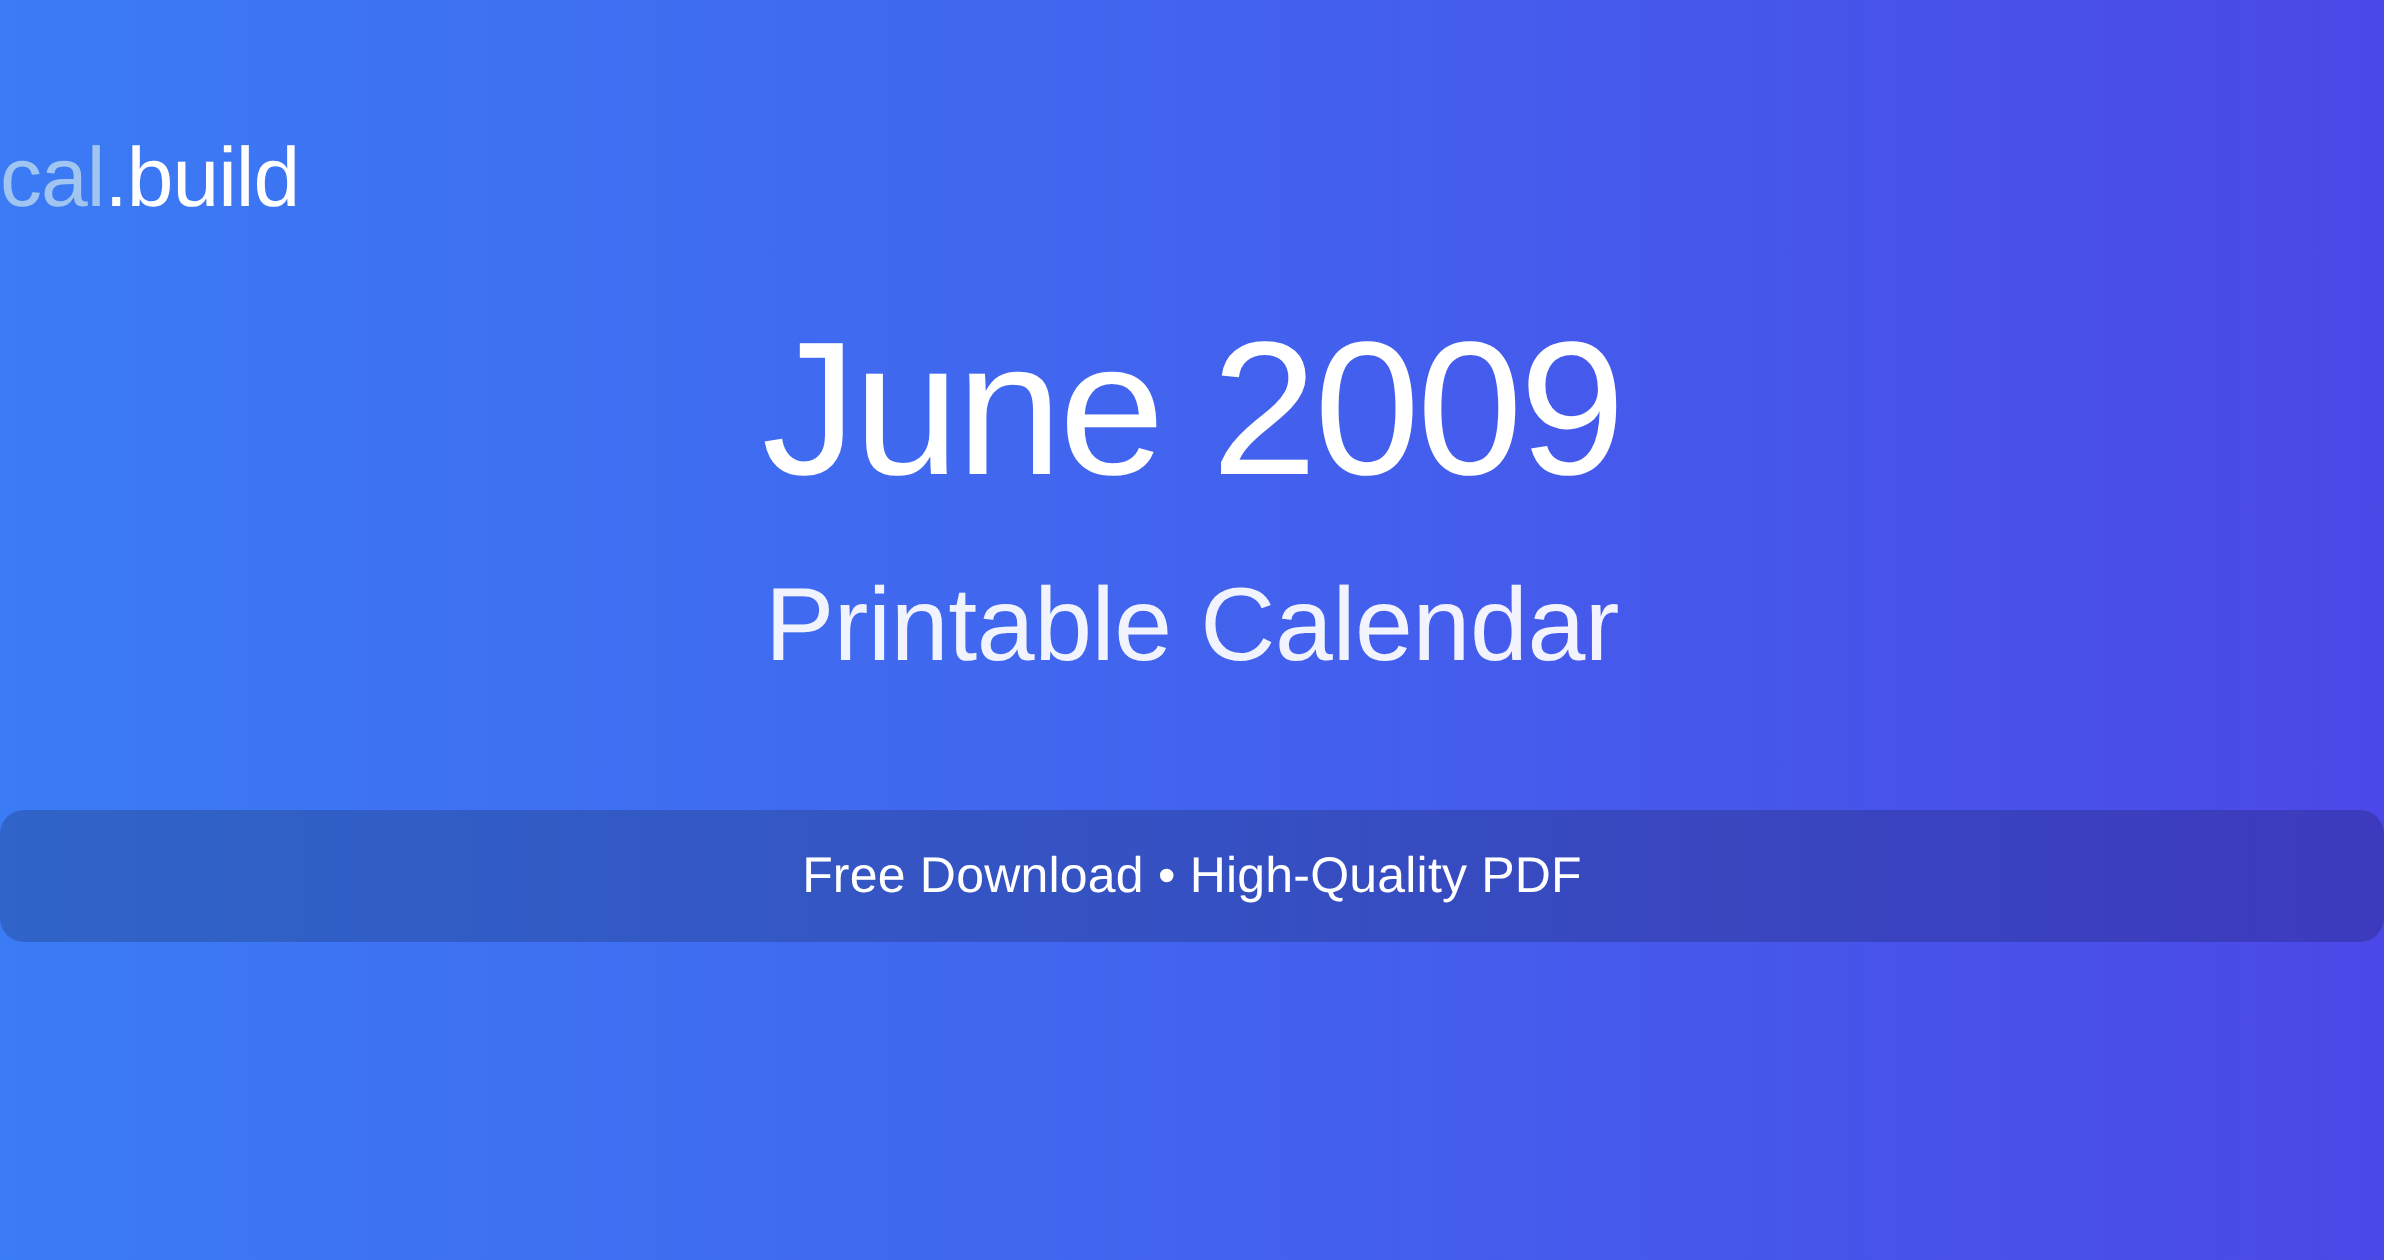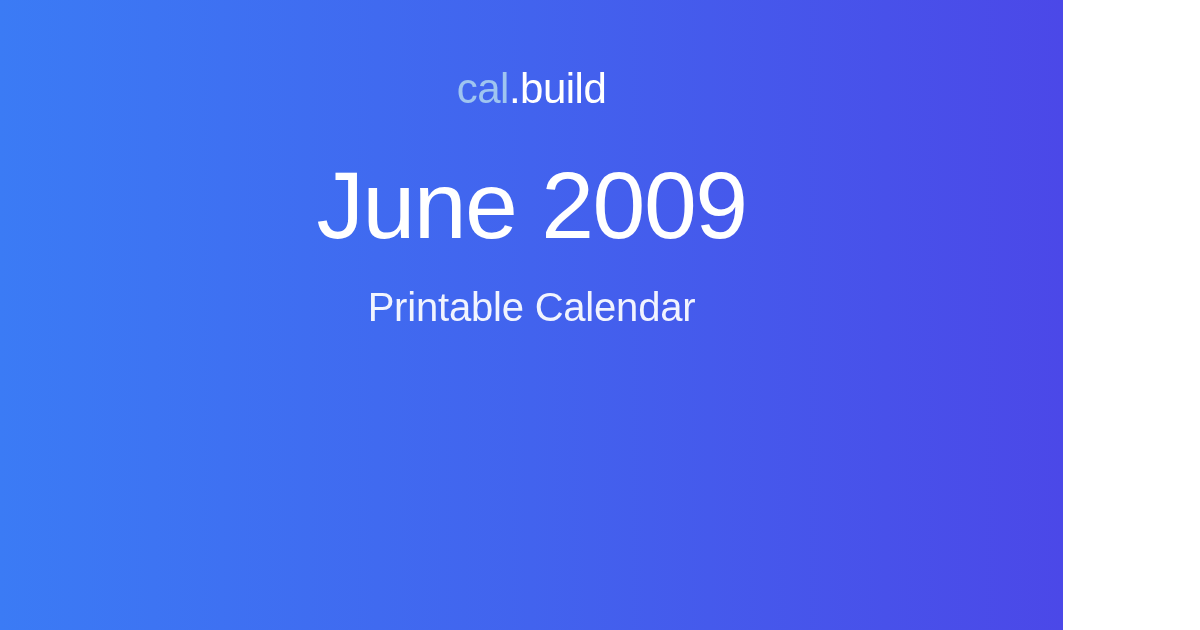--- a/index.html
+++ b/index.html
@@ -11,26 +11,25 @@
   body {
     width: 1200px;
     height: 630px;
     overflow: hidden;
     font-family: "Liberation Sans", "DejaVu Sans", sans-serif;
     -webkit-font-smoothing: antialiased;
   }
 
   .og-card {
     position: relative;
-    width: 1063px;
+    width: 1192px;
     height: 630px;
     box-sizing: border-box;
     display: flex;
     flex-direction: column;
-    align-items: center;
     justify-content: flex-start;
     background: linear-gradient(90deg, #3b7bf5 0%, #4263ee 50%, #4b48e8 100%);
     overflow: hidden;
   }
 
   
   .brand {
     margin-top: 68px;
     font-size: 42px;
     font-weight: 400;
@@ -58,21 +57,21 @@
     letter-spacing: -1.5px;
     color: #ffffff;
     text-align: center;
     white-space: nowrap;
   }
 
   
   .subtitle {
     margin: 0;
     margin-top: 34px;
-    font-size: 40px;
+    font-size: 52px;
     font-weight: 300;
     line-height: 1.0;
     letter-spacing: -0.2px;
     color: rgba(255, 255, 255, 0.93);
     text-align: center;
     white-space: nowrap;
   }
 
   
   .badge {
@@ -101,14 +100,17 @@
 <div class="og-card">
 
   <div class="brand">
     <span class="brand-cal">cal</span><span class="brand-suffix">.build</span>
   </div>
 
   <h1 class="title">June 2009</h1>
 
   <p class="subtitle">Printable Calendar</p>
 
+  <div class="badge">
+    <span>Free Download • High-Quality PDF</span>
+  </div>
 
 </div>
 
 </body></html>

